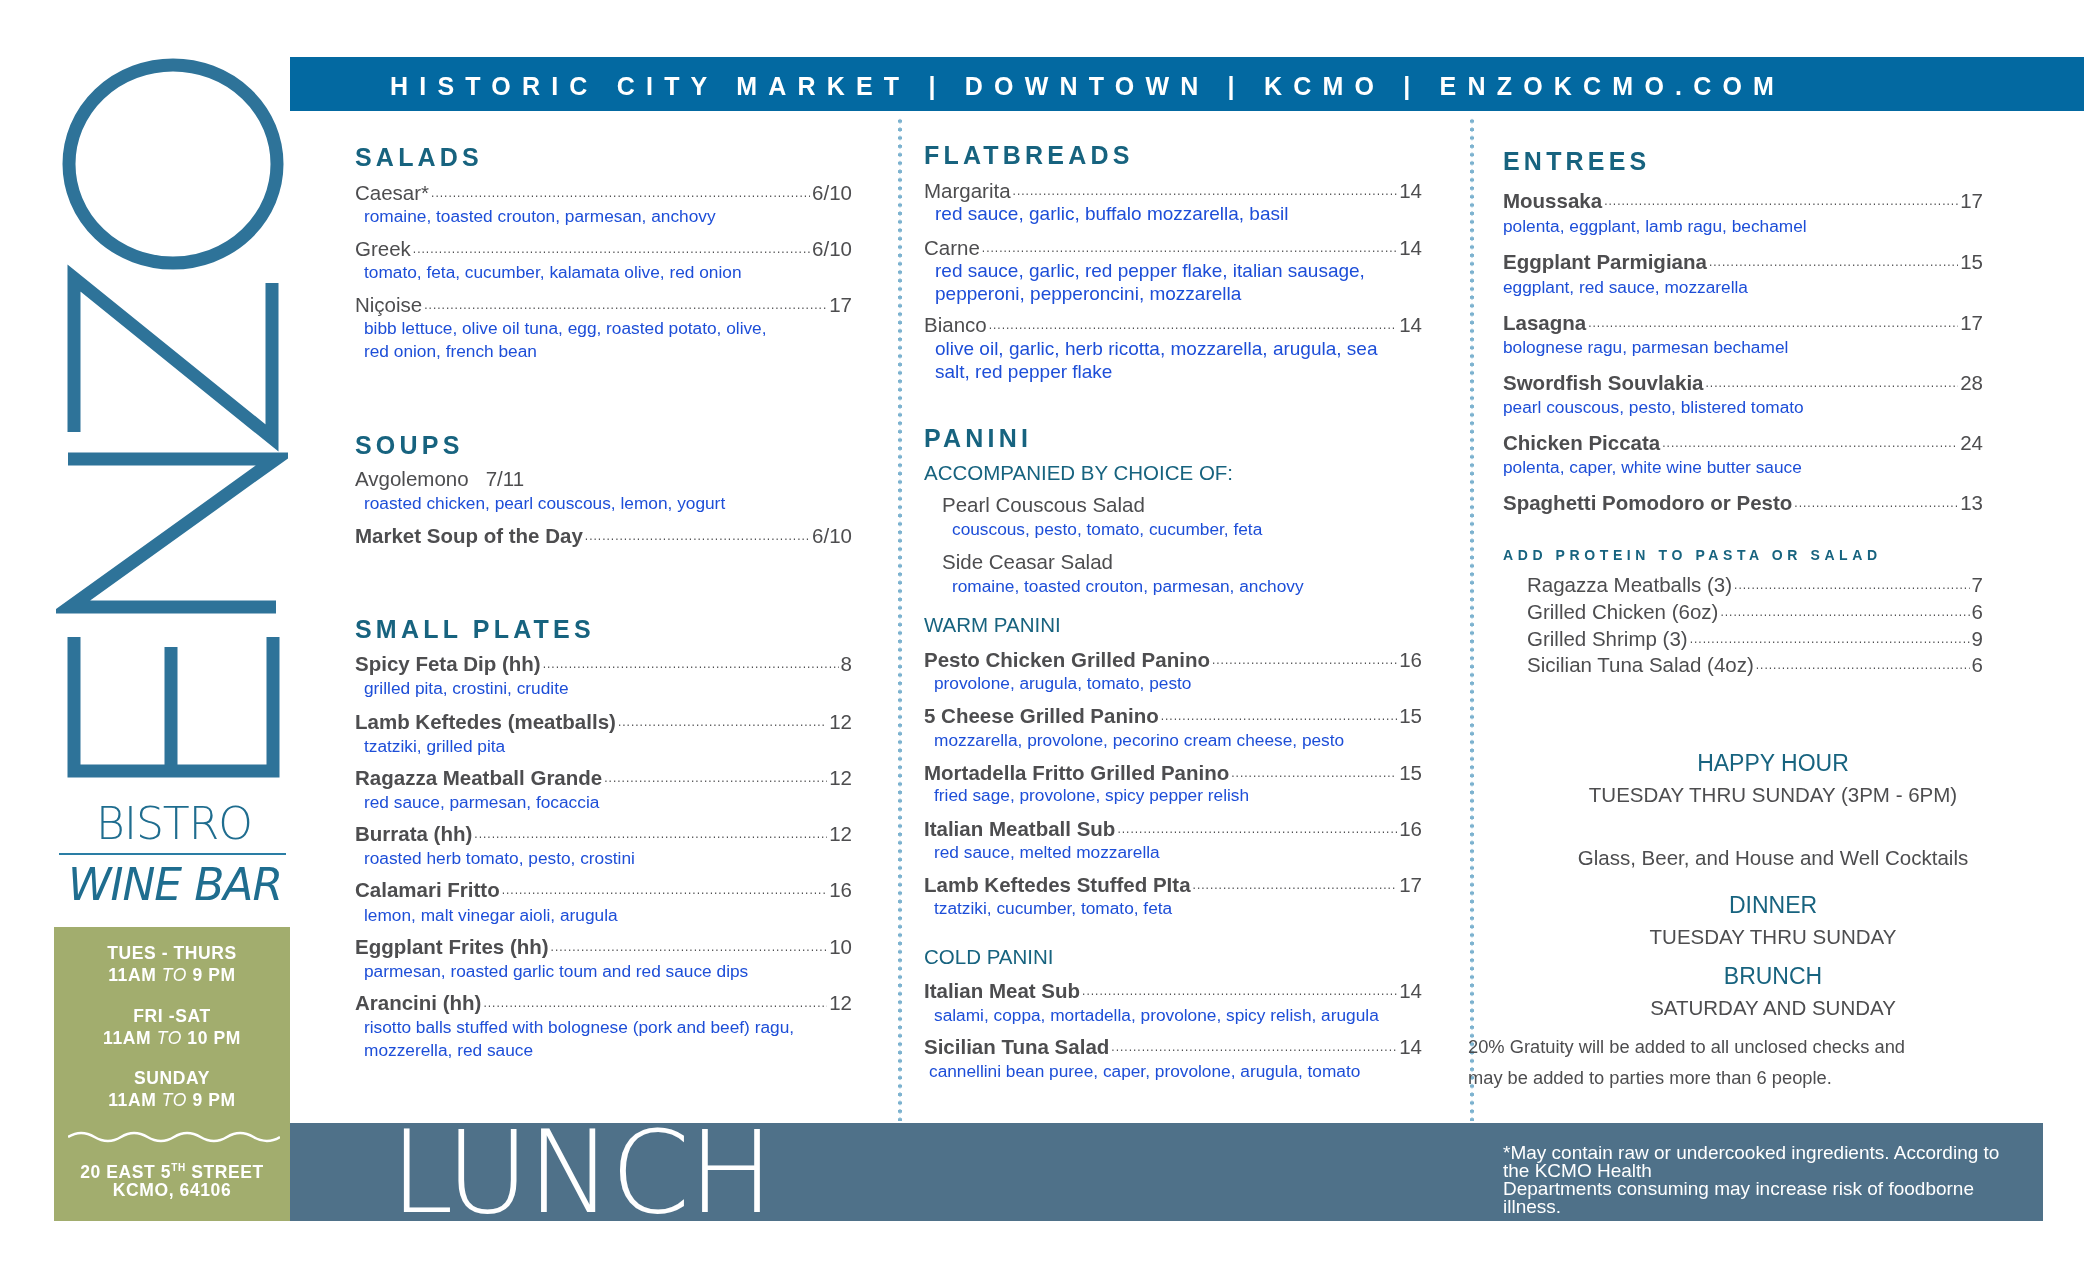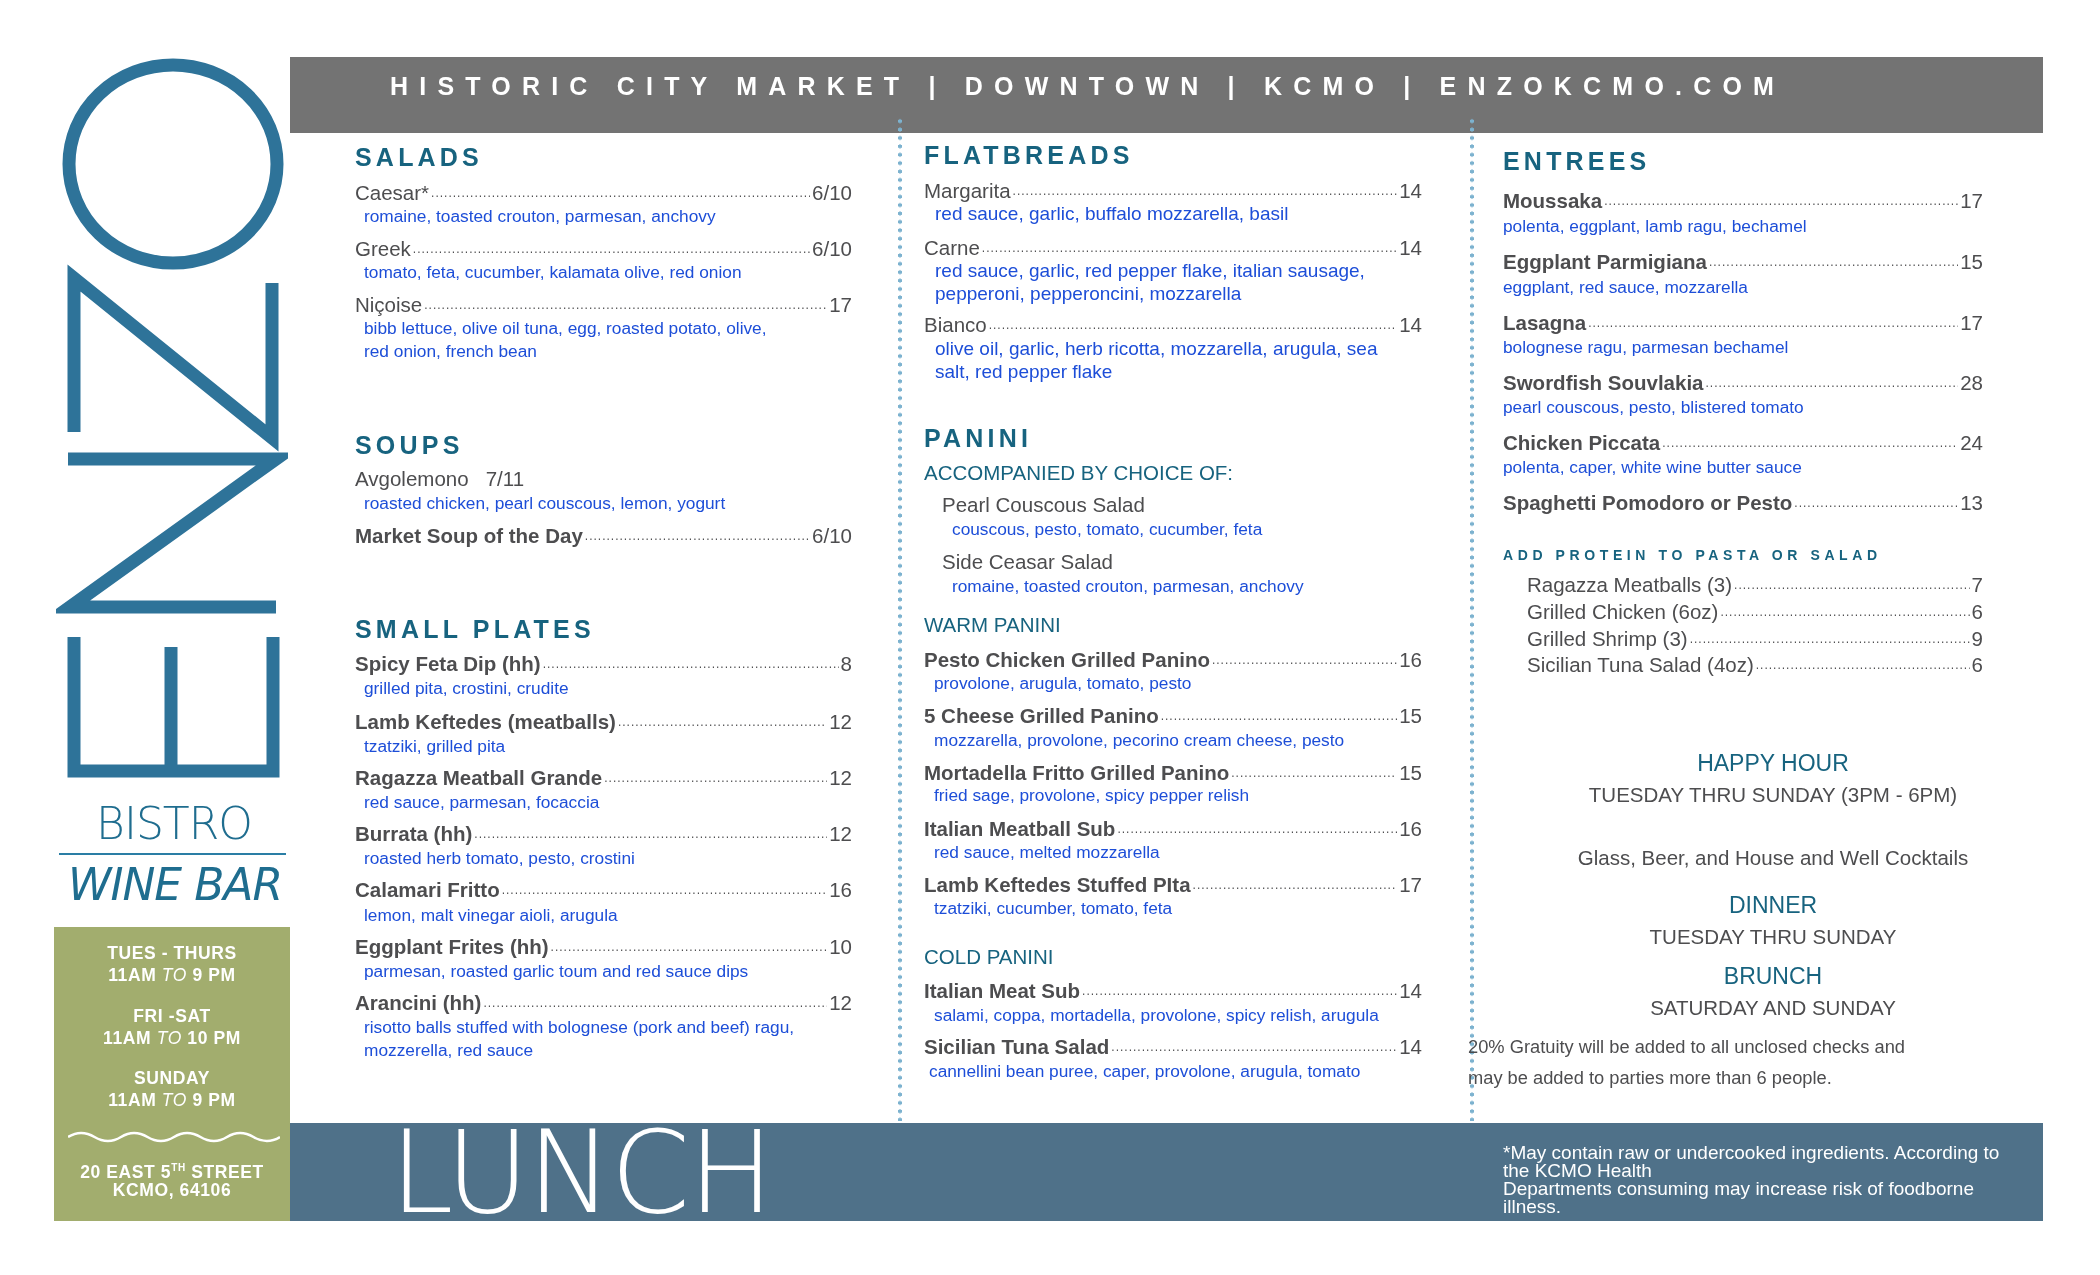--- a/index.html
+++ b/index.html
@@ -9,21 +9,21 @@
   .bistro { position:absolute; left:54px; width:240px; text-align:center; color:#1f6d8f;
             font-family:"DejaVu Sans", sans-serif; font-weight:200; letter-spacing:-1px; }
   .bistro-top { top:796px; font-size:44px; line-height:56px; }
   .bistro-rule { position:absolute; left:59px; top:853px; width:227px; height:2px; background:#2a7ea5; }
   .bistro-bot { top:857px; font-size:44px; line-height:56px; left:50px; width:250px;font-style:italic; }
   #hours-box { position:absolute; left:54px; top:927px; width:236px; height:294px; background:#a2ad6e; }
   .hours-line { position:absolute; left:0; width:236px; text-align:center; color:#ffffff;
                 font-weight:bold; font-size:17.5px; line-height:22px; letter-spacing:0.6px; }
   .hours-line i { font-weight:normal; }
   #wave { position:absolute; left:14px; top:202px; width:212px; height:16px; }
-  #header-band { position:absolute; left:290px; top:57px; width:1753px; height:76px; background:#737373; }
+  #header-band { position:absolute; left:290px; top:57px; width:1753px; height:54px; background:#0369a1;padding-left:41px; }
   #header-text { position:absolute; left:100px; top:0; height:58px; line-height:58px; color:#ffffff;
                  font-weight:bold; font-size:25px; letter-spacing:11.2px; white-space:nowrap; }
   #bottom-band { position:absolute; left:290px; top:1123px; width:1753px; height:98px; background:#4f7189; }
   #lunch { position:absolute; left:100px; top:0; height:98px; line-height:100px; color:#ffffff;
            font-family:"DejaVu Sans", sans-serif; font-weight:200; font-size:114px; letter-spacing:-2px; }
   #disclaimer { position:absolute; left:1213px; top:21px; width:520px; color:#ffffff; font-size:19px; line-height:18px; }
   .divider { position:absolute; top:117px; width:4px; height:1004px;
              background-image: radial-gradient(circle, #7cb2cf 1.8px, transparent 2.1px);
              background-size:4px 8.4px; background-repeat:repeat-y; }
   .col { position:absolute; }

